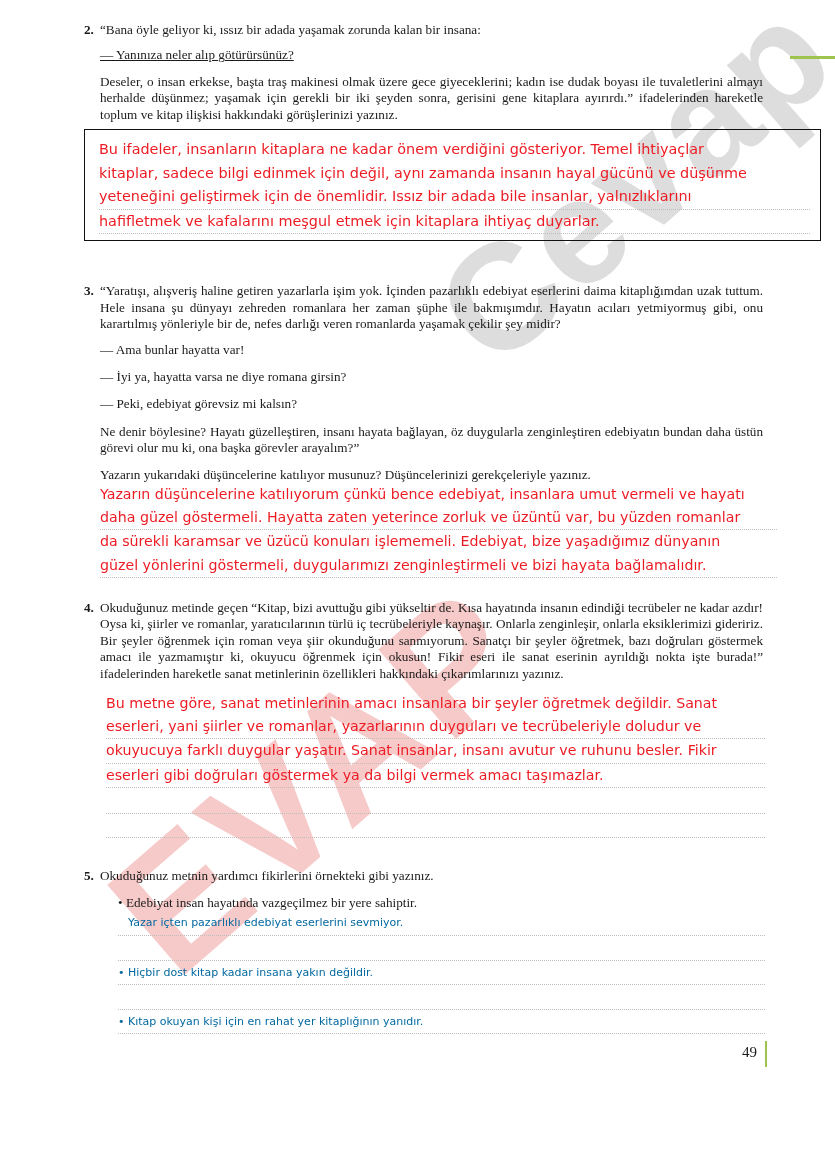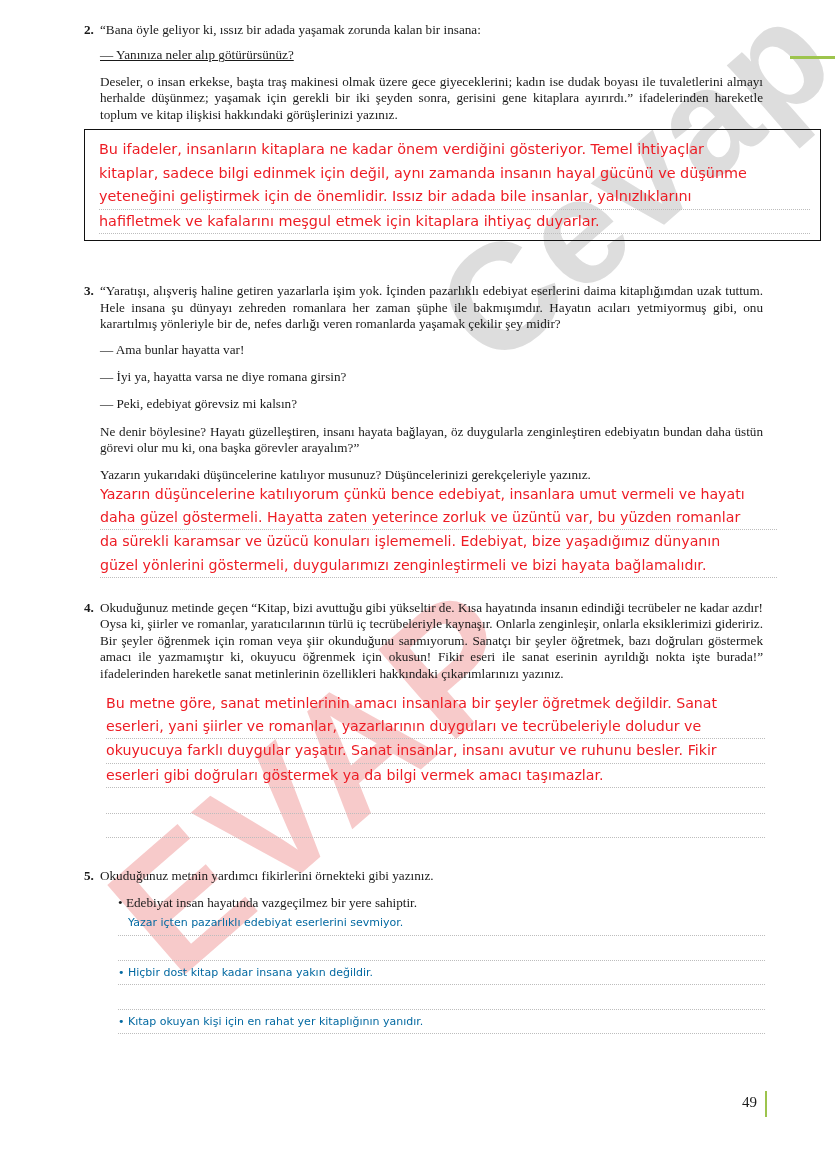--- a/index.html
+++ b/index.html
@@ -64,21 +64,21 @@
     top: 56px;
     width: 45px;
     height: 3px;
     background: #9dc44d;
     z-index: 2;
   }
   .footer {
     position: absolute;
     left: 0;
     right: 0;
-    top: 1094px;
+    top: 1044px;
     height: 34px;
     z-index: 3;
   }
   .page-num {
     position: absolute;
     right: 78px;
     top: 0;
     font-family: "Liberation Serif", "DejaVu Serif", serif;
     font-size: 15px;
     color: #1a1a1a;

